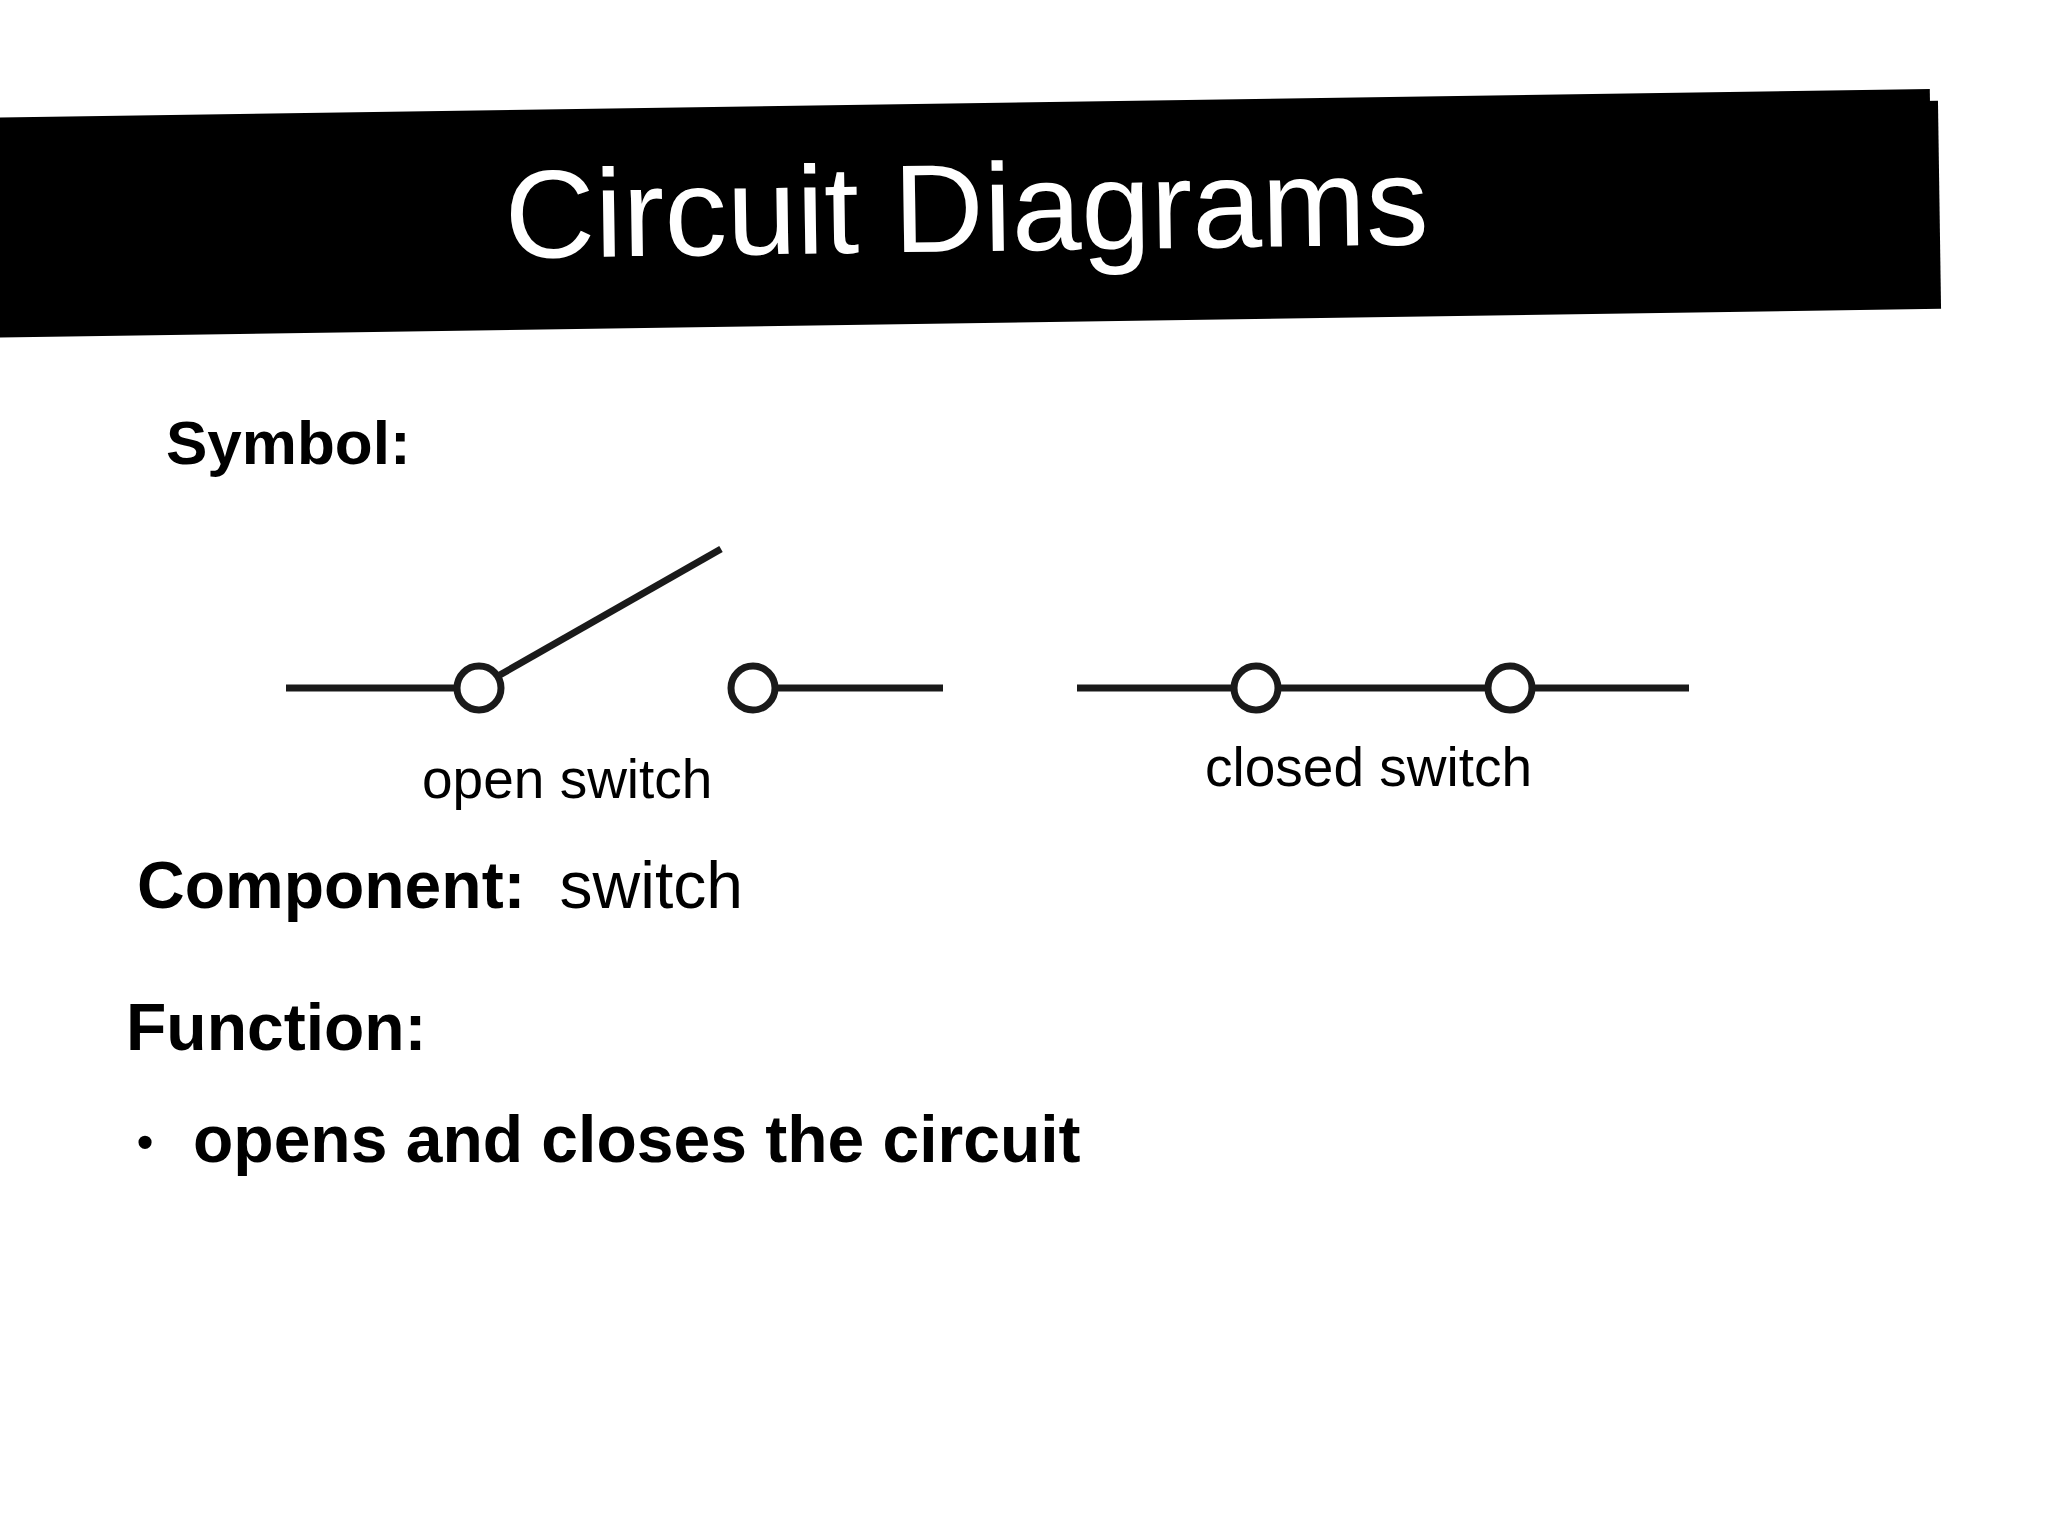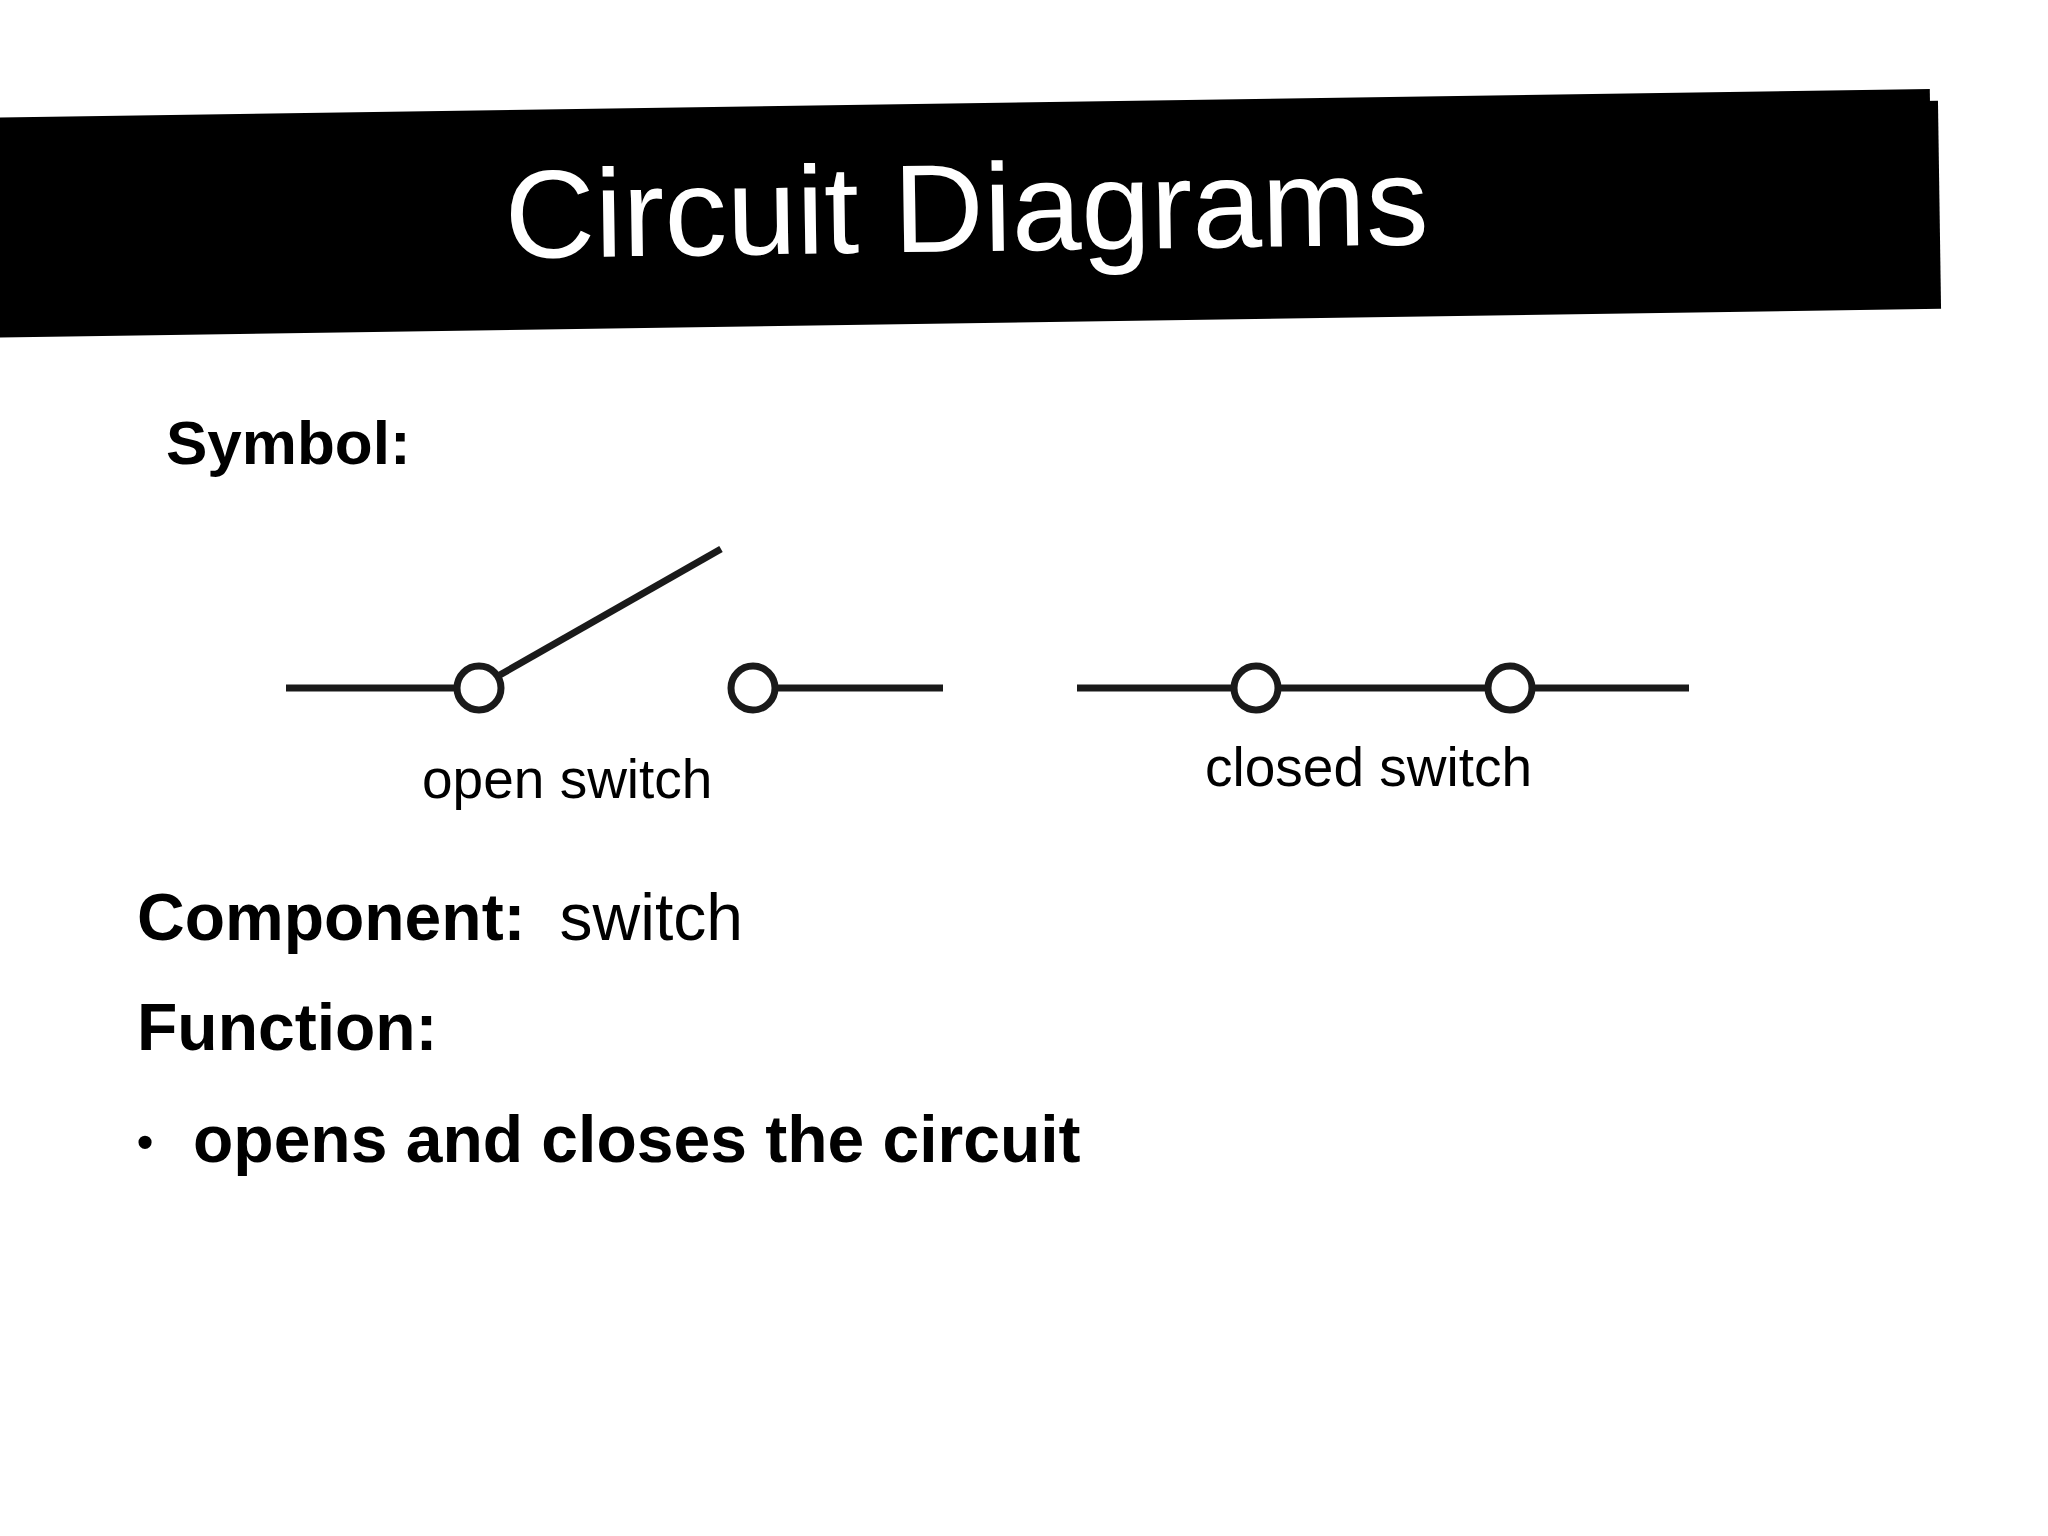--- a/index.html
+++ b/index.html
@@ -71,30 +71,30 @@
   }
   #symbol-label {
     left: 137px;
     top: 412px;
     font-size: 62px;
     font-weight: 700;
     margin-left: 29px;
   }
   #component-line {
     left: 137px;
-    top: 884px;
+    top: 852px;
     font-size: 66px;
     font-weight: 700;
   }
   #component-line .value {
     font-weight: 400;
     padding-left: 34px;
   }
   #function-label {
-    left: 137px;
+    left: 126px;
     top: 994px;
     font-size: 66px;
     font-weight: 700;
   }
   #function-bullet {
     left: 137px;
     top: 1106px;
     font-size: 66px;
     font-weight: 700;
   }

